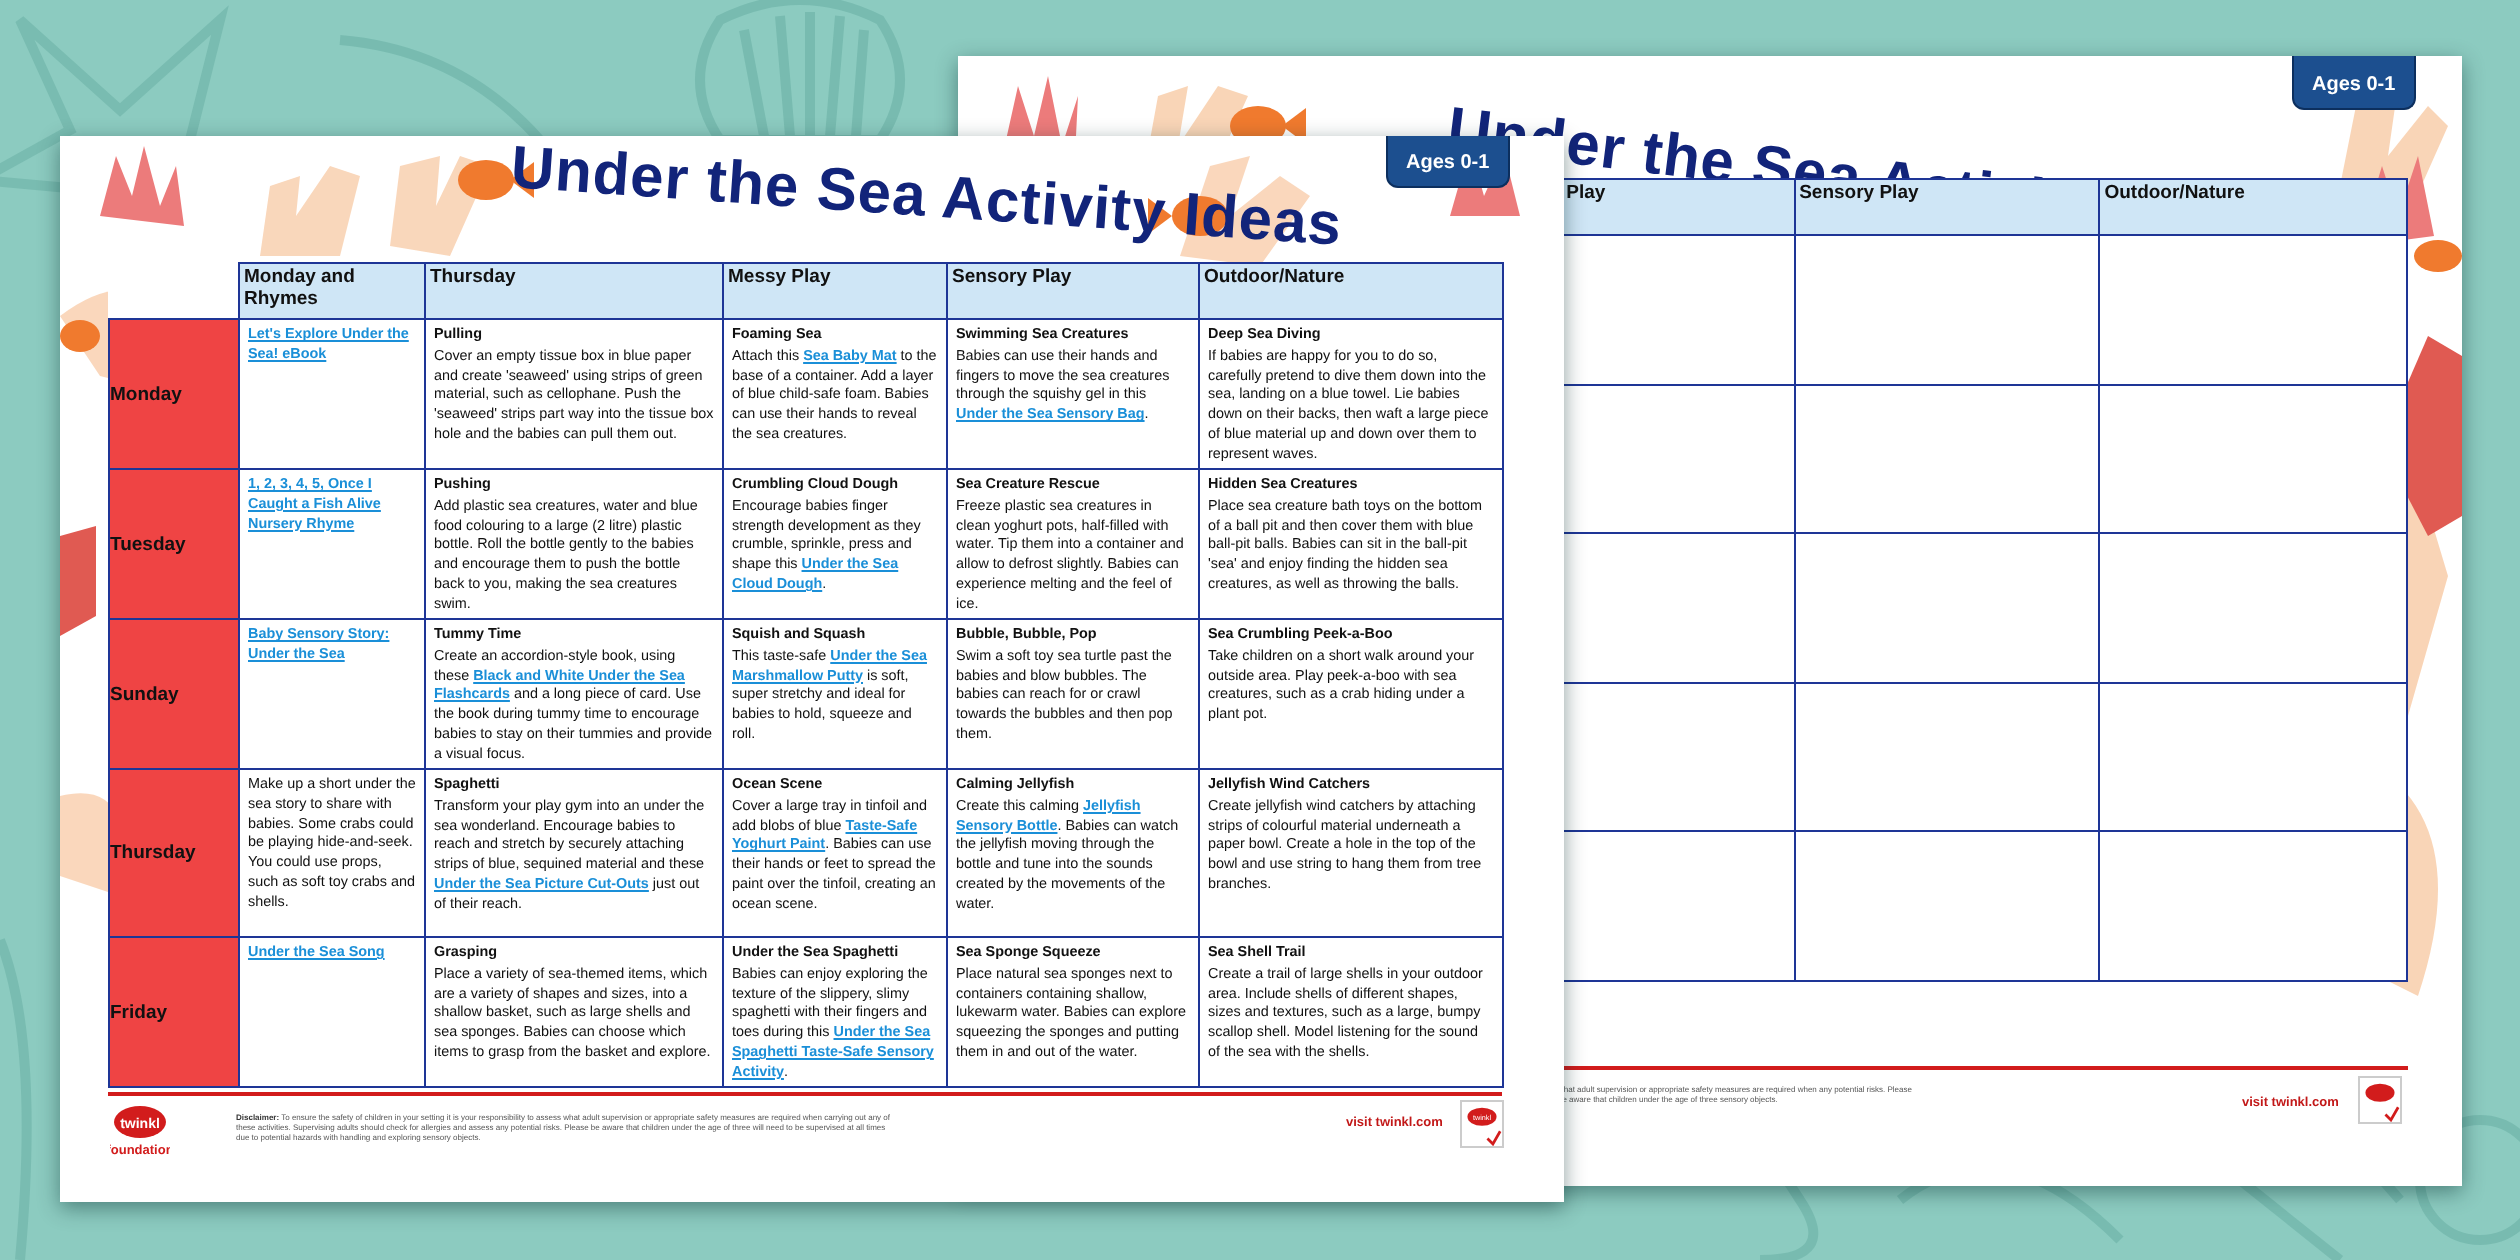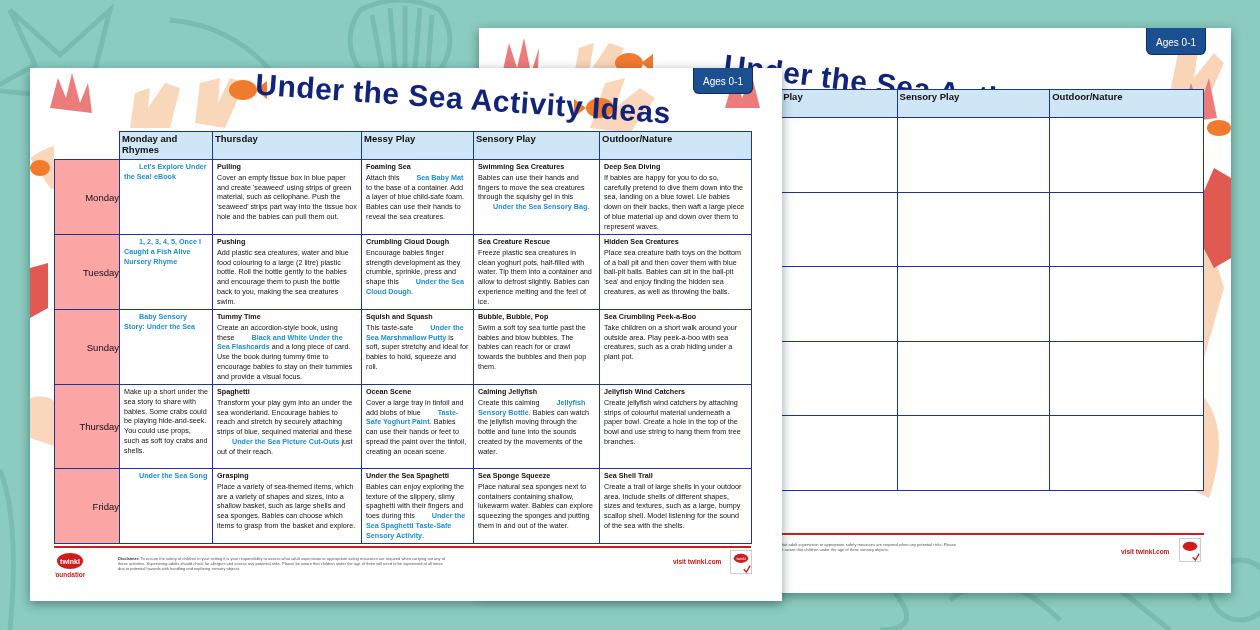--- a/index.html
+++ b/index.html
@@ -28,21 +28,21 @@
     font-size: 30px;
     letter-spacing: 0.5px;
     white-space: nowrap;
   }
   .title span { display: inline-block; }
 
   .age-badge {
     position: absolute;
     background: #1c4f8f;
     color: #fff;
-    font-weight: normal;
+    font-weight: bold;
     font-size: 10px;
     border-radius: 0 0 6px 6px;
     padding: 8px 9px 6px;
     border: 1px solid #0c2f5e;
     border-top: none;
   }
 
   table.plan {
     position: absolute;
     border-collapse: collapse;
@@ -57,35 +57,35 @@
     background: #cfe6f6;
     color: #111;
     font-size: 9.5px;
     font-weight: bold;
     height: 28px;
     padding: 1px 2px;
     text-align: left;
   }
   table.plan thead th.corner { background: transparent; border: none; border-bottom: 1.5px solid #1e3596; }
   table.plan td.day {
-    background: #fca5a5;
-    font-weight: normal;
+    background: #ef4444;
+    font-weight: bold;
     font-size: 9.5px;
-    text-align: right;
+    text-align: left;
     vertical-align: middle;
     color: #111;
   }
   table.plan td.cell {
     font-size: 7.2px;
     line-height: 9.8px;
     padding: 2px 4px 2px 4px;
     color: #111;
   }
   .cell-title { font-weight: bold; display: block; margin-bottom: 1px; font-size: 7.2px; }
-  .link { color: #1a8fd8; font-weight: bold; margin-left: 15px; }
+  .link { color: #1a8fd8; text-decoration: underline; font-weight: bold; }
 
   #front-table { left: 24px; top: 63px; width: 697px; }
   #back-table { left: 256px; top: 61px; width: 469px; }
   #back-table td { height: 74.5px; }
   #back-table td.stub { border-left: none; }
 
   .footer-line { position: absolute; height: 2px; background: #d21c1c; }
   .disclaimer {
     position: absolute; font-size: 4px; line-height: 5px; color: #555; width: 330px;
   }

